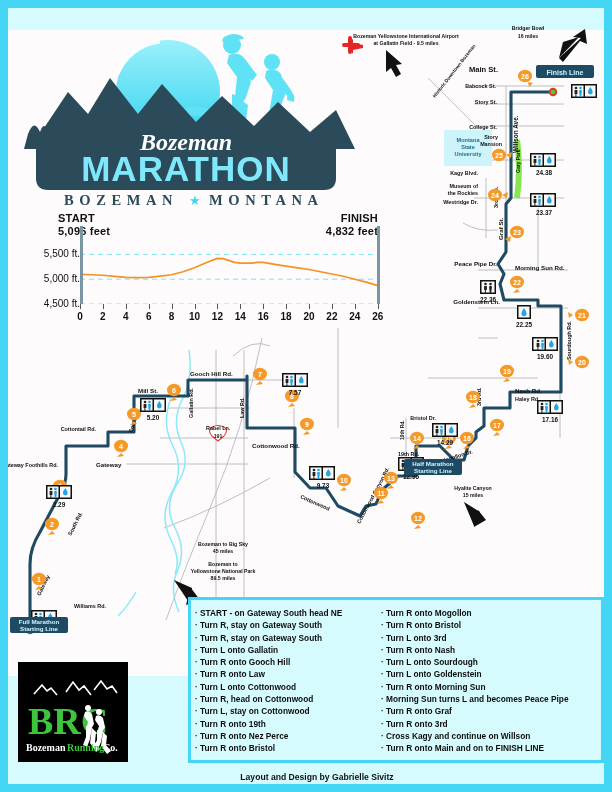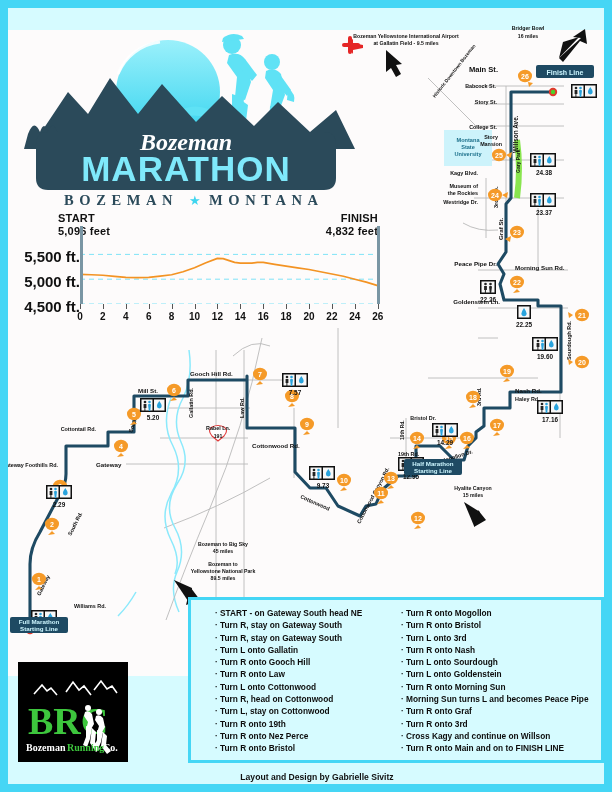--- a/index.html
+++ b/index.html
@@ -35,38 +35,38 @@
   .logo { position:absolute; left:10px; top:14px; width:350px; height:195px; }
   .logo svg { display:block; }
 
   
   .chart { position:absolute; left:22px; top:212px; width:360px; height:118px; }
   .chart .lbl { position:absolute; font-size:11px; font-weight:700; color:#111; letter-spacing:.2px;}
   .chart .start-t { left:36px; top:0; }
   .chart .start-v { left:36px; top:13px; }
   .chart .fin-t { right:4px; top:0; text-align:right;}
   .chart .fin-v { right:4px; top:13px; text-align:right;}
-  .chart .ytick { position:absolute; right:0; font-size:15px; font-weight:700; color:#111; white-space:nowrap;}
+  .chart .ytick { position:absolute; right:0; font-size:10px; font-weight:400; color:#111; white-space:nowrap;}
   .yaxis-wrap { position:absolute; left:0; top:30px; width:58px; height:62px;}
   .plot { position:absolute; left:58px; top:30px; width:300px; height:62px;}
   .vbar { position:absolute; width:3px; background:#7a96a4; }
   .xaxis { position:absolute; left:58px; top:92px; width:300px; height:22px; }
   .xtick { position:absolute; top:0; width:1px; height:5px; background:#555; }
   .xnum { position:absolute; top:7px; font-size:10px; font-weight:700; color:#111; transform:translateX(-50%); }
 
   
   .mapwrap { position:absolute; left:8px; top:8px; width:596px; height:776px; pointer-events:none;}
   .mapwrap svg { display:block; }
 
   
   .dirbox {
     position:absolute; left:188px; top:597px; width:416px; height:166px;
     background:#d6fbff; border:3px solid #45d6f5;
   }
-  .dircols { display:flex; height:100%; padding:7px 6px 4px 24px; }
+  .dircols { display:flex; height:100%; padding:7px 6px 4px 4px; }
   .dircol { flex:1; }
   .dircol.left { flex:0 0 186px; }
   .dircol ul { list-style:none; }
   .dircol li {
     font-size:8.3px; color:#0d0d0d; line-height:12.3px;
     font-weight:600; white-space:nowrap;
   }
   .dircol li:before { content:"\00B7  "; font-weight:900; }
   .dircol li.bold-start { font-weight:700; }
 

